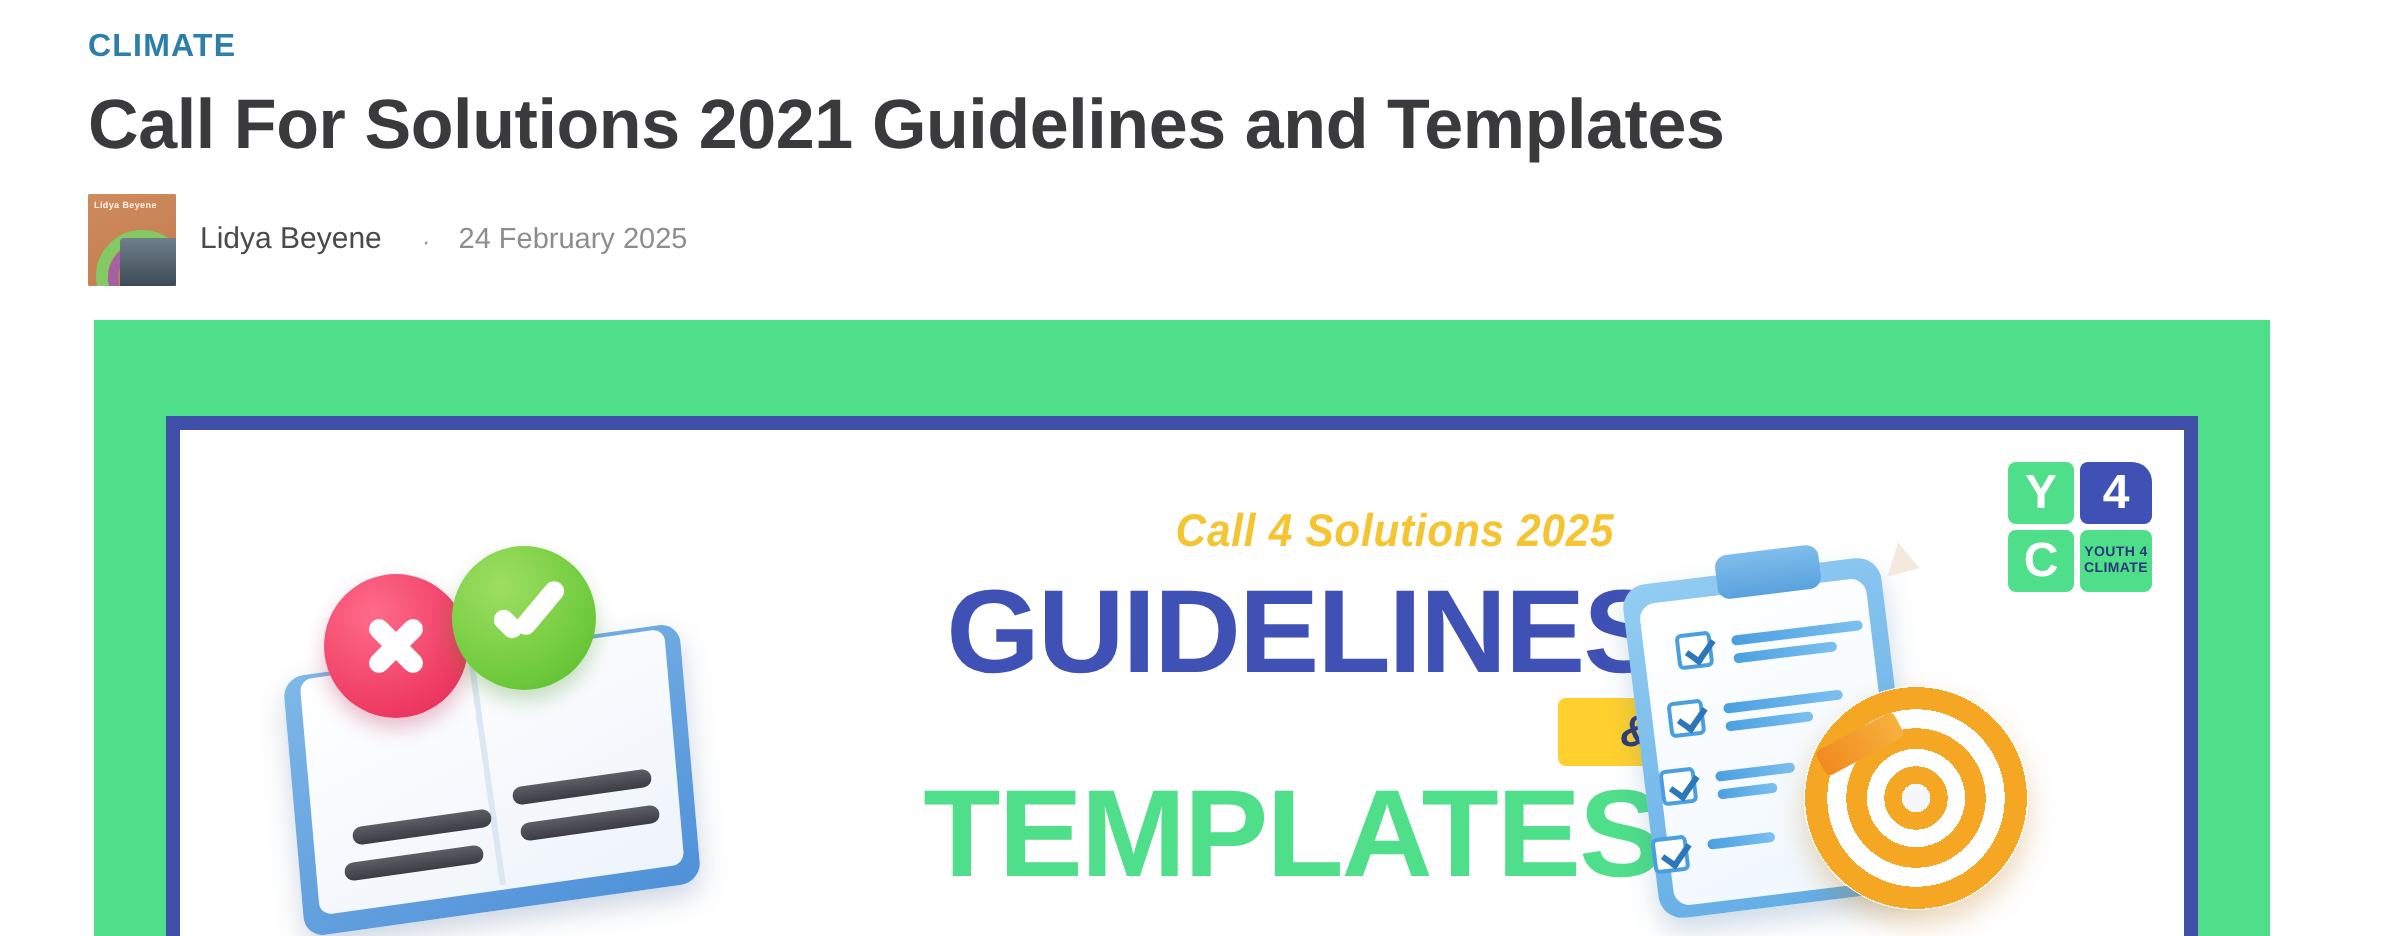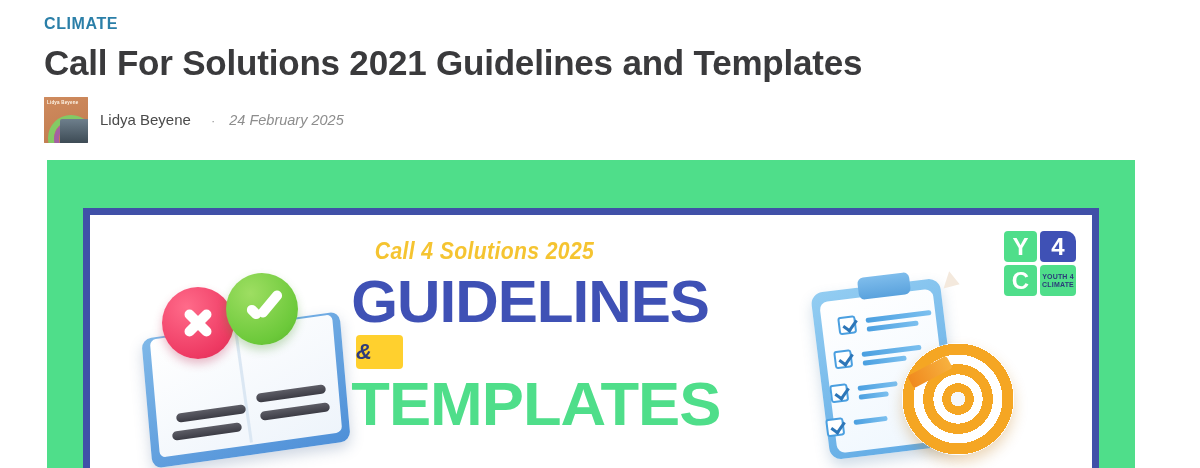--- a/index.html
+++ b/index.html
@@ -47,38 +47,38 @@
     background:linear-gradient(180deg,#6e7f8c 0%,#3d4b55 100%);
     border-radius:2px 2px 0 0;
   }
   .avatar .av-txt {
     position:absolute; left:3px; top:3px;
     font-size:4.5px; line-height:5.5px; font-weight:bold;
     color:#fdf4e6; letter-spacing:.2px;
   }
   .byline-name { font-size:15px; color:#4a4a4a; line-height:20px; }
   .byline-sep  { font-size:13px; color:#9a9a9a; margin:0 2px 0 8px; }
-  .byline-date { font-size:14.5px; color:#8d8d8d; line-height:20px;font-style:italic; }
+  .byline-date { font-size:14.5px; color:#8d8d8d; line-height:20px; }
 
   
   .banner {
     position:absolute; left:47px; top:160px;
     width:1088px; height:340px;
     background:#4fde8a;
   }
   .banner-frame {
     position:absolute; left:36px; top:48px; right:36px; bottom:-60px;
     border:7px solid #4050a8; background:#ffffff;
   }
   .banner-inner { position:absolute; inset:0; overflow:hidden; }
 
   
   .center-block {
-    position:absolute; left:50%; top:22px; transform:translateX(-50%);
-    width:470px; text-align:left;
+    position:absolute; left:50%; top:36px; transform:translateX(-50%);
+    width:470px; text-align:right;
   }
   .call-line {
     font-size:23px; font-weight:bold; font-style:italic;
     color:#f5c431; letter-spacing:.4px;
     transform:scaleX(.92); line-height:28px;
   }
   .word-guidelines {
     margin-top:6px;
     font-size:59px; font-weight:bold; color:#3f51b5;
     letter-spacing:-1px; line-height:62px;

